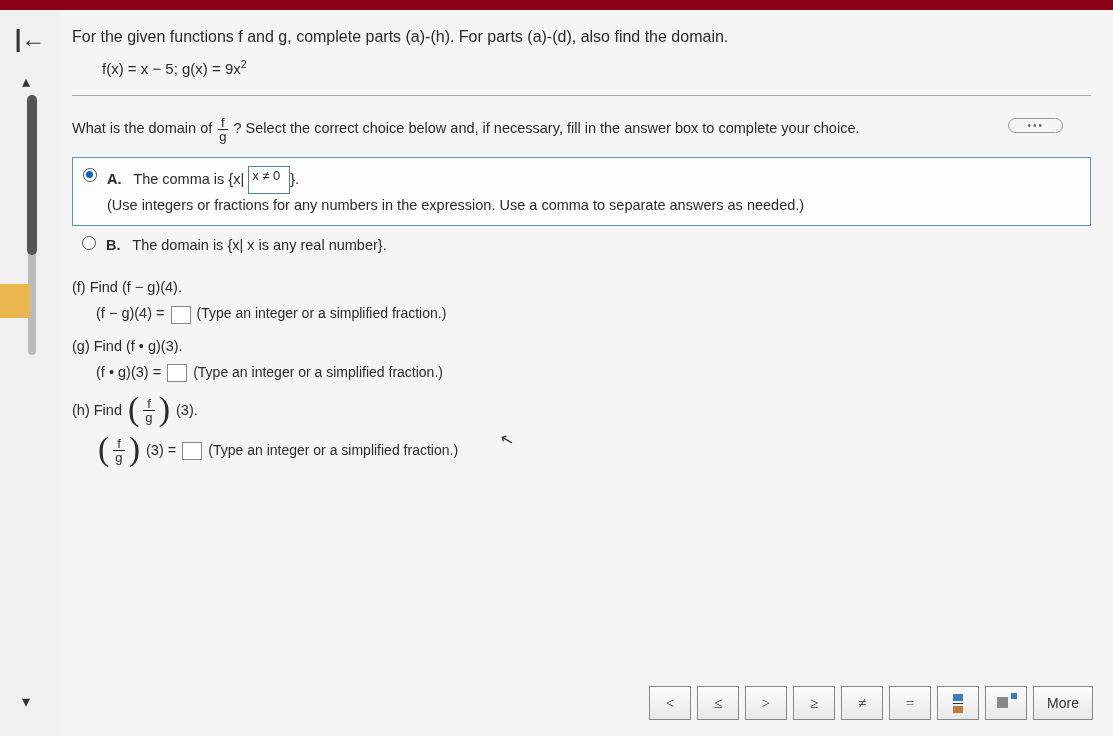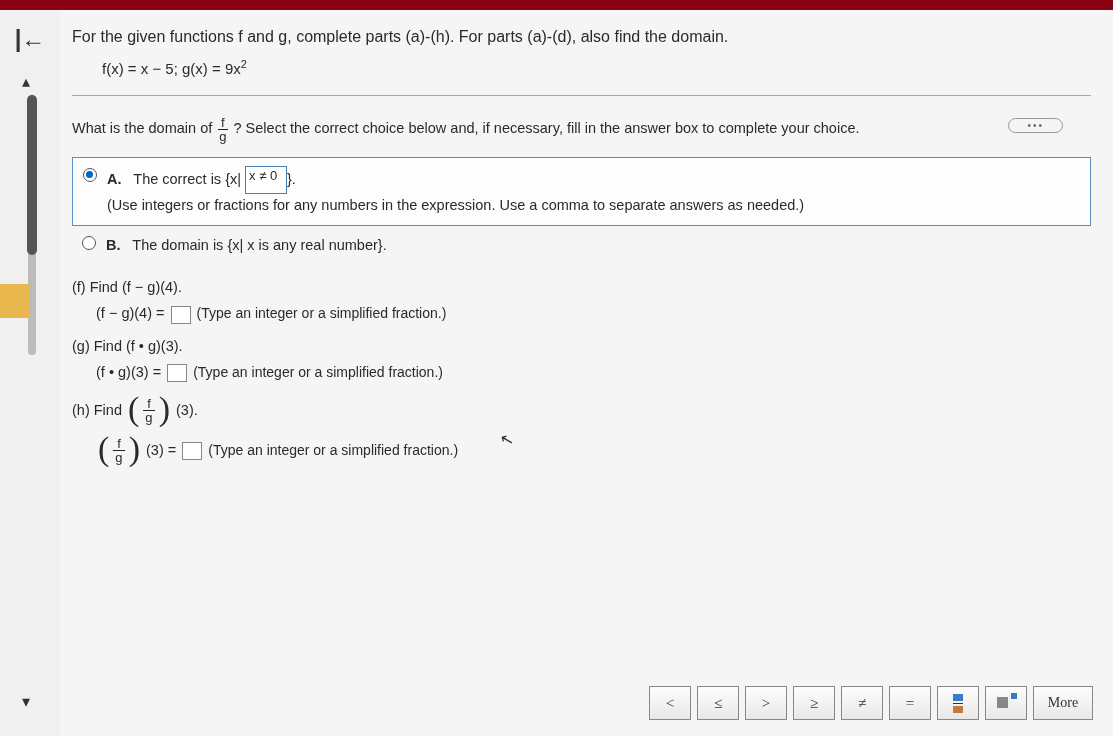--- a/index.html
+++ b/index.html
@@ -231,21 +231,21 @@
       min-width: 42px;
       height: 34px;
       display: flex;
       align-items: center;
       justify-content: center;
       font-size: 15px;
       cursor: pointer;
       color: #333;
       font-family: 'Times New Roman', serif;
     }
-    .tool-btn.wide { min-width: 60px; font-family: Liberation Serif, serif; font-size: 14px; }
+    .tool-btn.wide { min-width: 60px; font-family: Liberation Sans, sans-serif; font-size: 14px; }
     .tool-frac {
       display:inline-block; text-align:center; line-height:0.7; font-size:9px;
     }
     .tool-frac .tf-top{display:block; background:#3b7ac4; color:#3b7ac4; width:10px; height:7px; margin-bottom:2px;}
     .tool-frac .tf-line{display:block; border-top:1.5px solid #333; width:10px;}
     .tool-frac .tf-bot{display:block; background:#c47a3b; color:#c47a3b; width:10px; height:7px; margin-top:2px;}
     .tool-sup {
       position: relative;
       width: 18px;
     }
@@ -290,21 +290,21 @@
       </span>
       <span>? Select the correct choice below and, if necessary, fill in the answer box to complete your choice.</span>
     </div>
 
     <div class="choice-box">
       <div class="choice-row">
         <div class="radio selected"></div>
         <div>
           <div class="choice-text">
             <span class="choice-label">A.</span>
-            <span>The correct is {x| </span><span class="answer-box-inline">x ≠ 0</span><span>}.</span>
+            <span>The comma is {x| </span><span class="answer-box-inline">x ≠ 0</span><span>}.</span>
           </div>
           <div class="choice-text">(Use integers or fractions for any numbers in the expression. Use a comma to separate answers as needed.)</div>
         </div>
       </div>
     </div>
 
     <div class="choice-b">
       <div class="radio"></div>
       <div class="choice-text">
         <span class="choice-label">B.</span>

